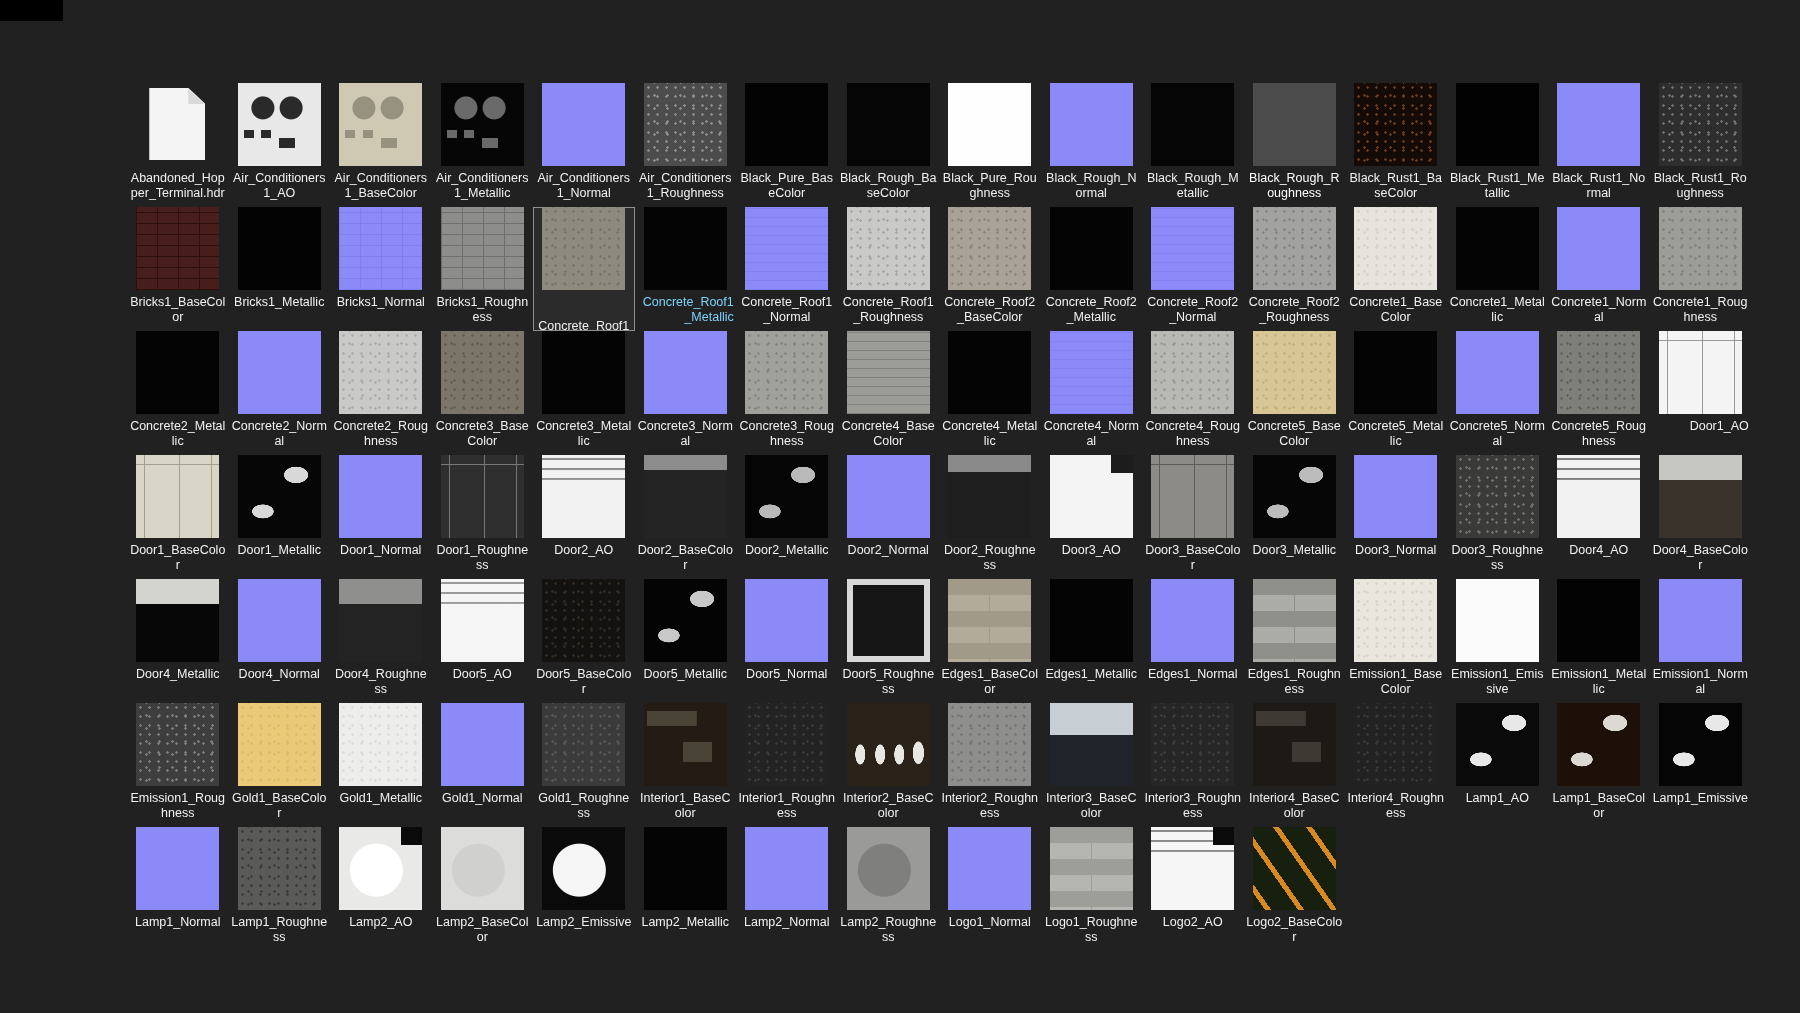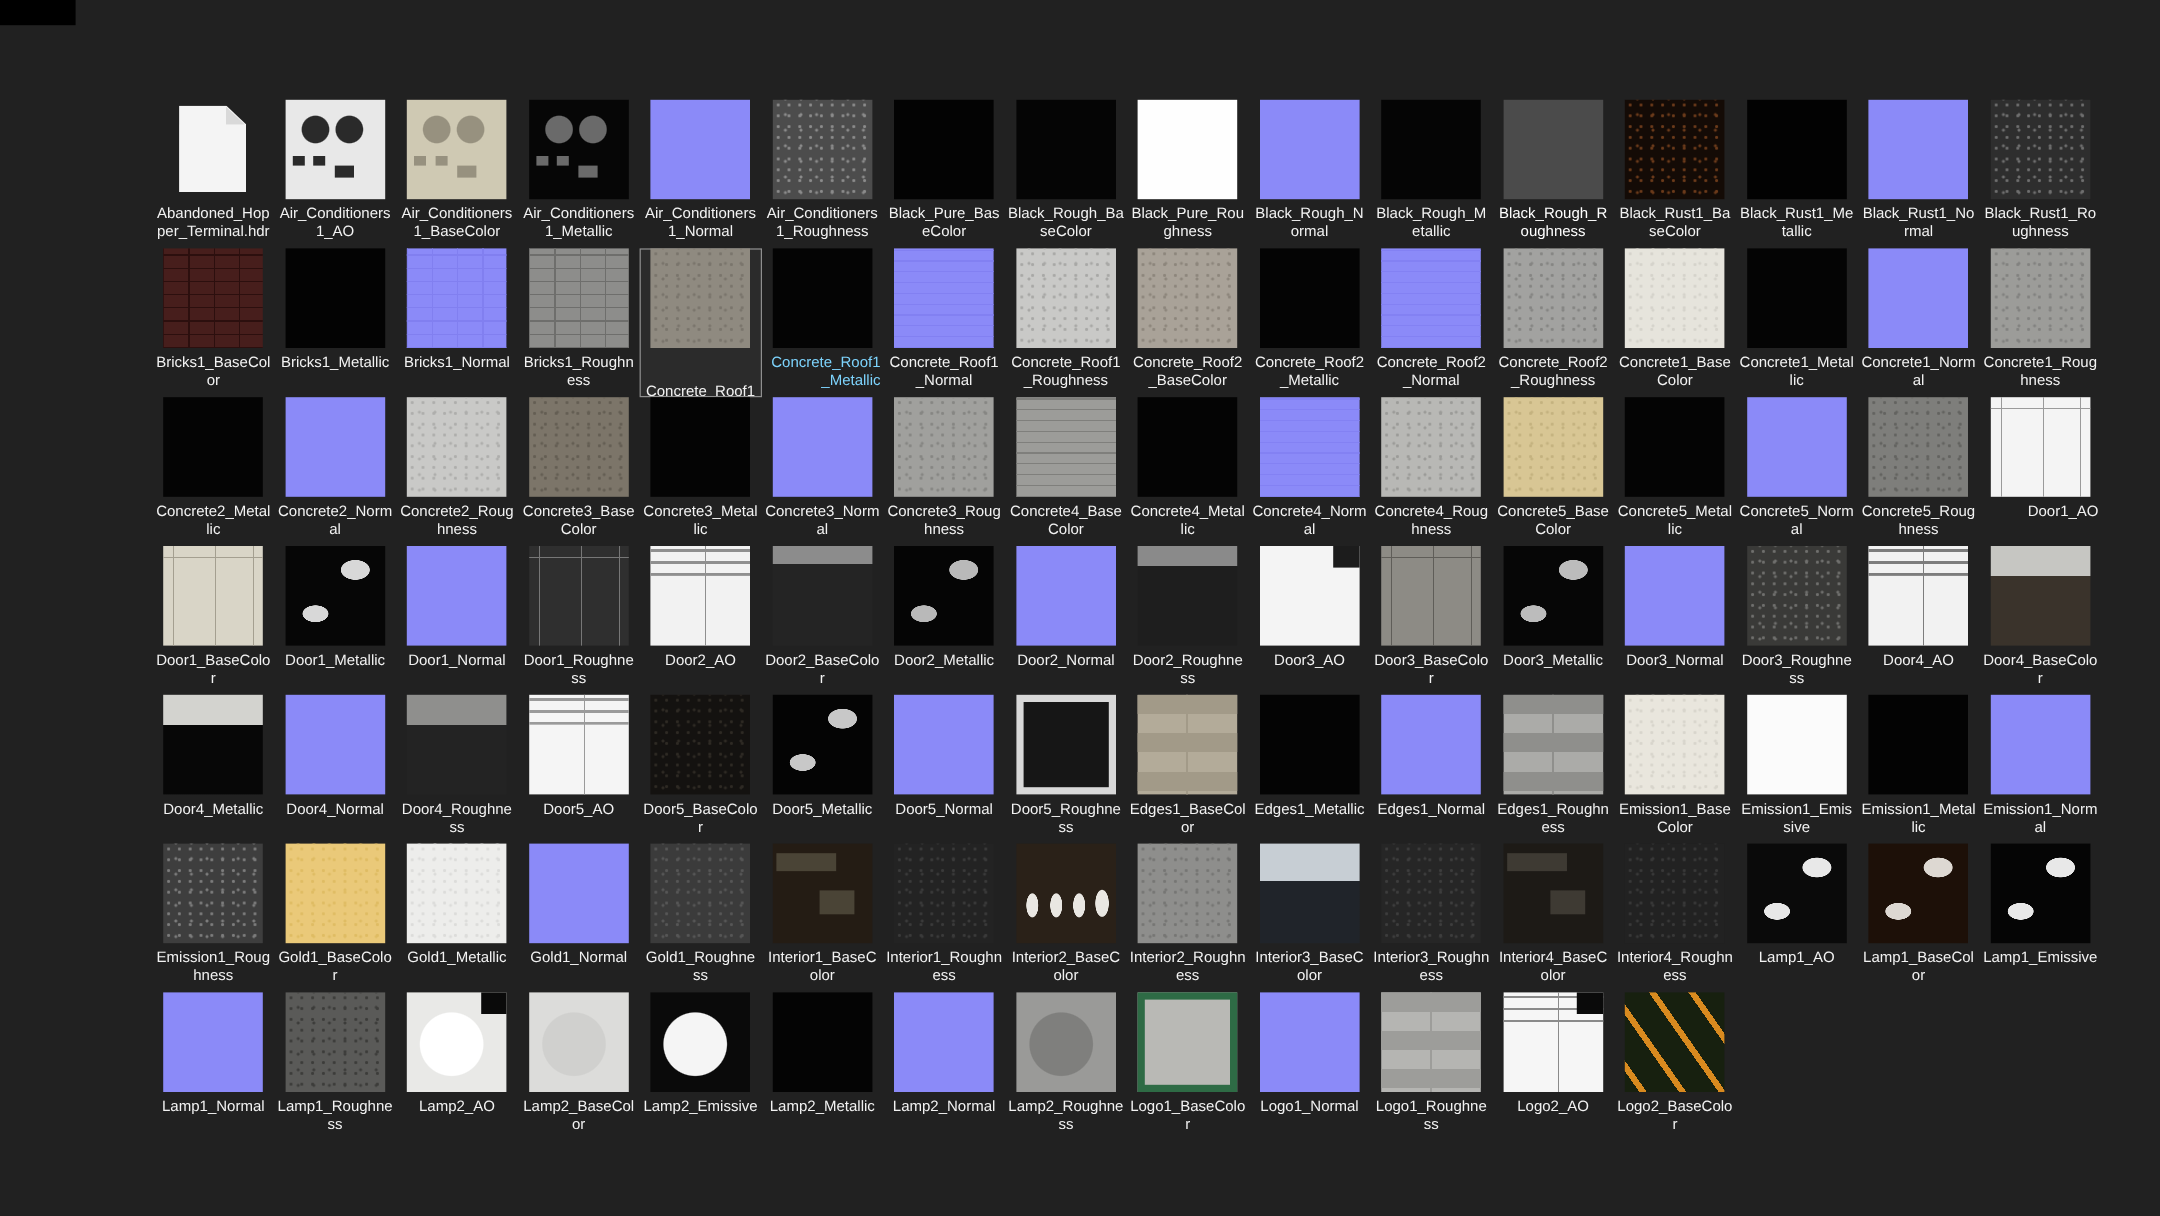--- a/index.html
+++ b/index.html
@@ -541,24 +541,20 @@
     </div>
     <div class="cell">
       <div class="thumb p-solid" style="--b: #8b8af8;"></div>
       <div class="label" style="color: rgb(242, 242, 242);">Lamp2_Normal</div>
     </div>
     <div class="cell">
       <div class="thumb p-circle" style="--b: #9a9a98; --d: #7f7f7d;"></div>
       <div class="label" style="color: rgb(242, 242, 242);">Lamp2_Roughness</div>
     </div>
     <div class="cell">
-      <div class="thumb p-frame" style="--b: #b9b9b5; --d: #2e6b45;"></div>
-      <div class="label" style="color: rgb(242, 242, 242);">Logo1_BaseColor</div>
-    </div>
-    <div class="cell">
       <div class="thumb p-solid" style="--b: #8b8af8;"></div>
       <div class="label" style="color: rgb(242, 242, 242);">Logo1_Normal</div>
     </div>
     <div class="cell">
       <div class="thumb p-bands" style="--b: #b5b5b2; --d: #9d9d9a;"></div>
       <div class="label" style="color: rgb(242, 242, 242);">Logo1_Roughness</div>
     </div>
     <div class="cell">
       <div class="thumb p-panels has-corner" style="--b: #f6f6f6; --d: #8a8a8a; --a: #0a0a0a;"></div>
       <div class="label" style="color: rgb(242, 242, 242);">Logo2_AO</div>

